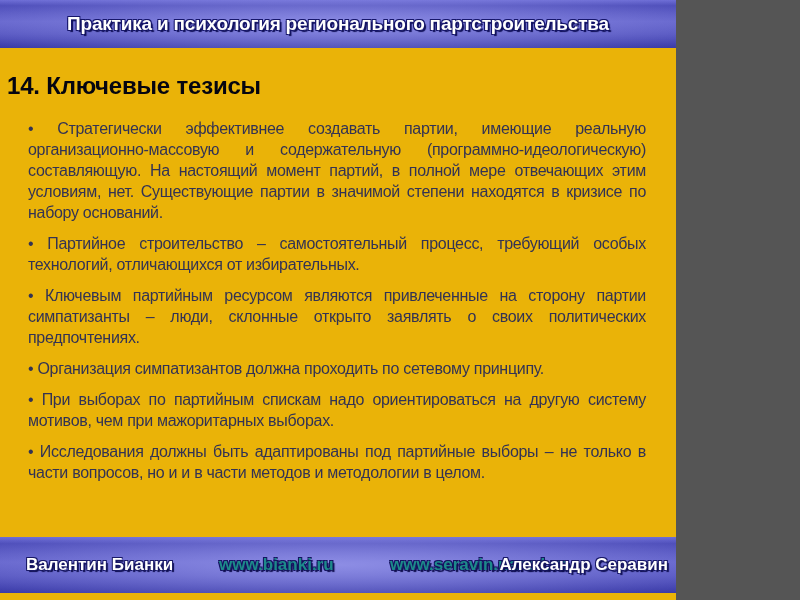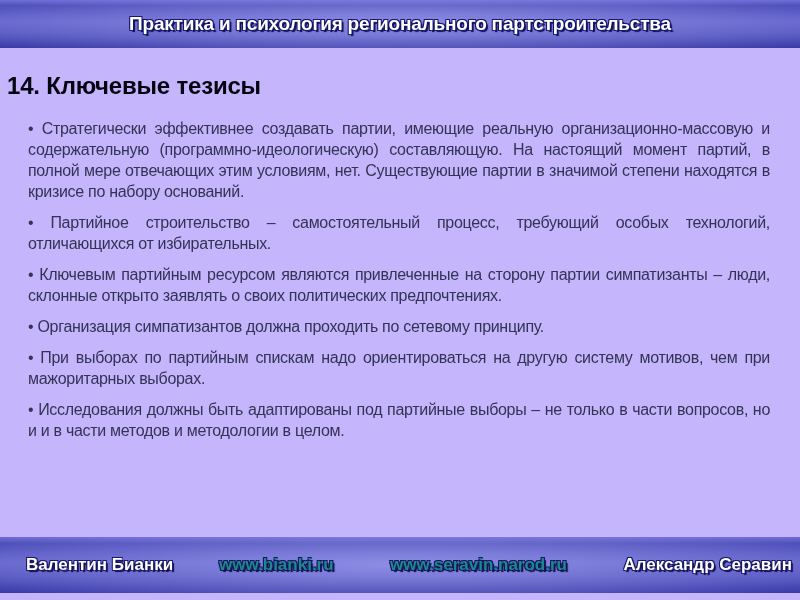--- a/index.html
+++ b/index.html
@@ -1,21 +1,21 @@
 <!DOCTYPE html>
 <html><head>
 <meta charset="utf-8">
 <style>
   html, body { margin: 0; padding: 0; background: #555; }
   .slide {
     position: relative;
-    width: 800px;
+    width: 676px;
     height: 600px;
     overflow: hidden;
-    background: #c4b5fd;
+    background: #eab308;
     font-family: "Liberation Sans", sans-serif;
   }
   
   .bar {
     position: absolute;
     left: 0; right: 0;
     background:
       radial-gradient(ellipse 120% 140% at 50% 50%, rgba(150,150,234,0.85) 0%, rgba(150,150,234,0) 62%),
       linear-gradient(180deg, #6a6ad4 0%, #4141b1 12%, #5b5bc6 45%, #4b4bb9 70%, #3636a6 92%, #30309e 100%);
   }

